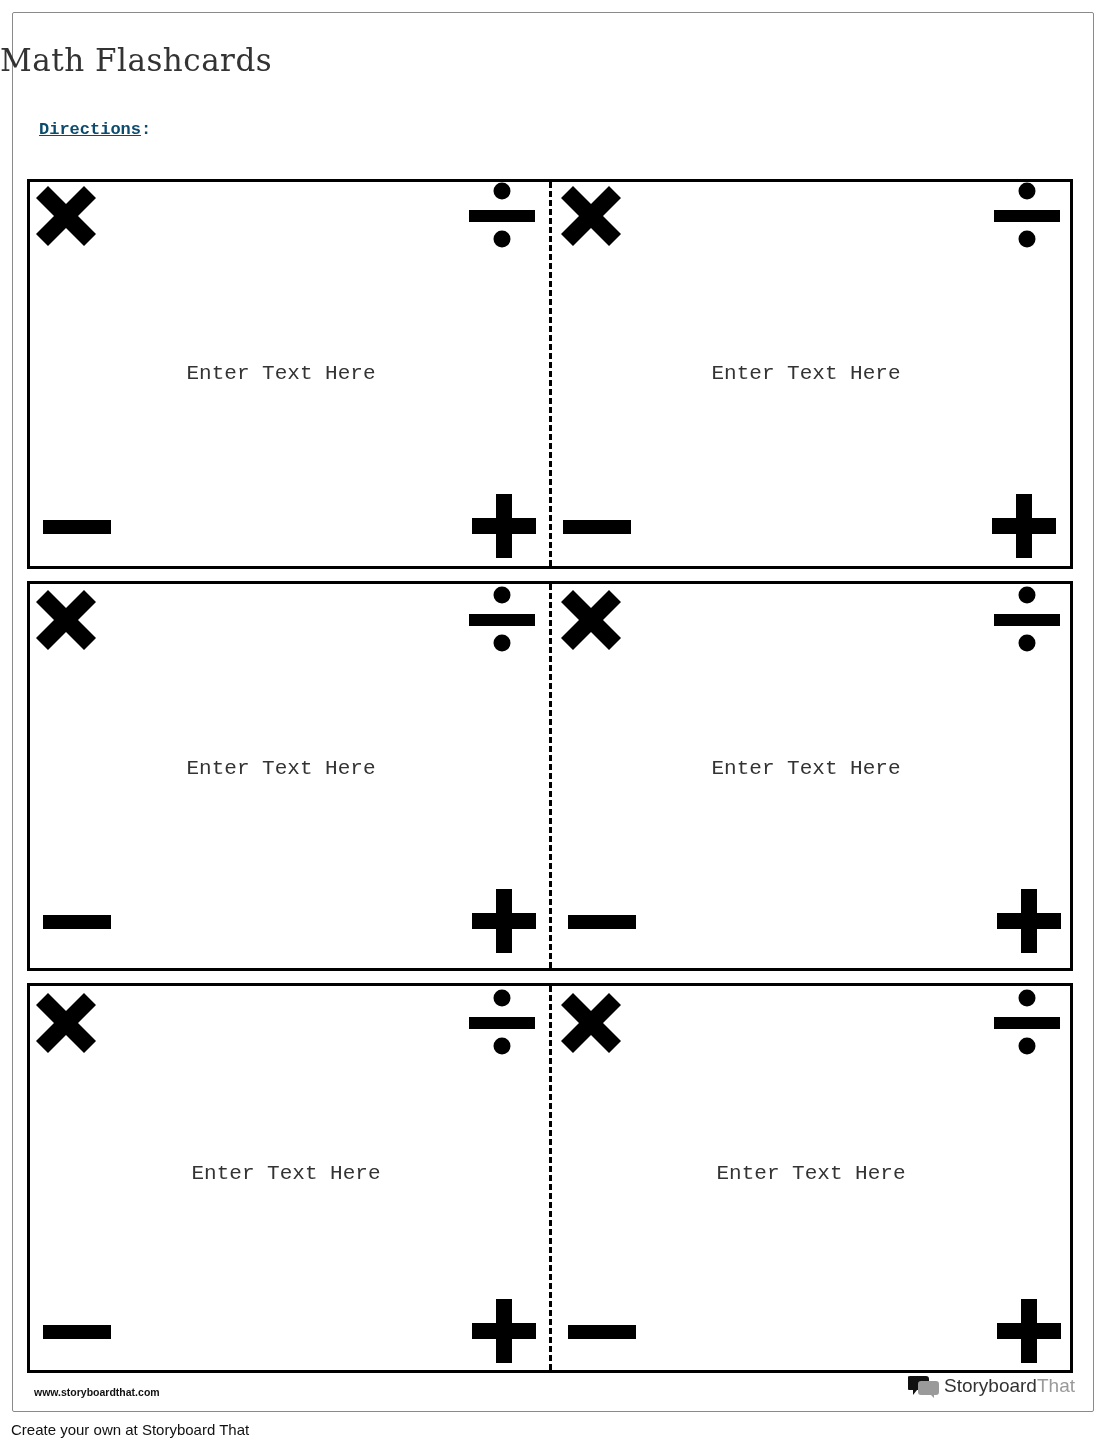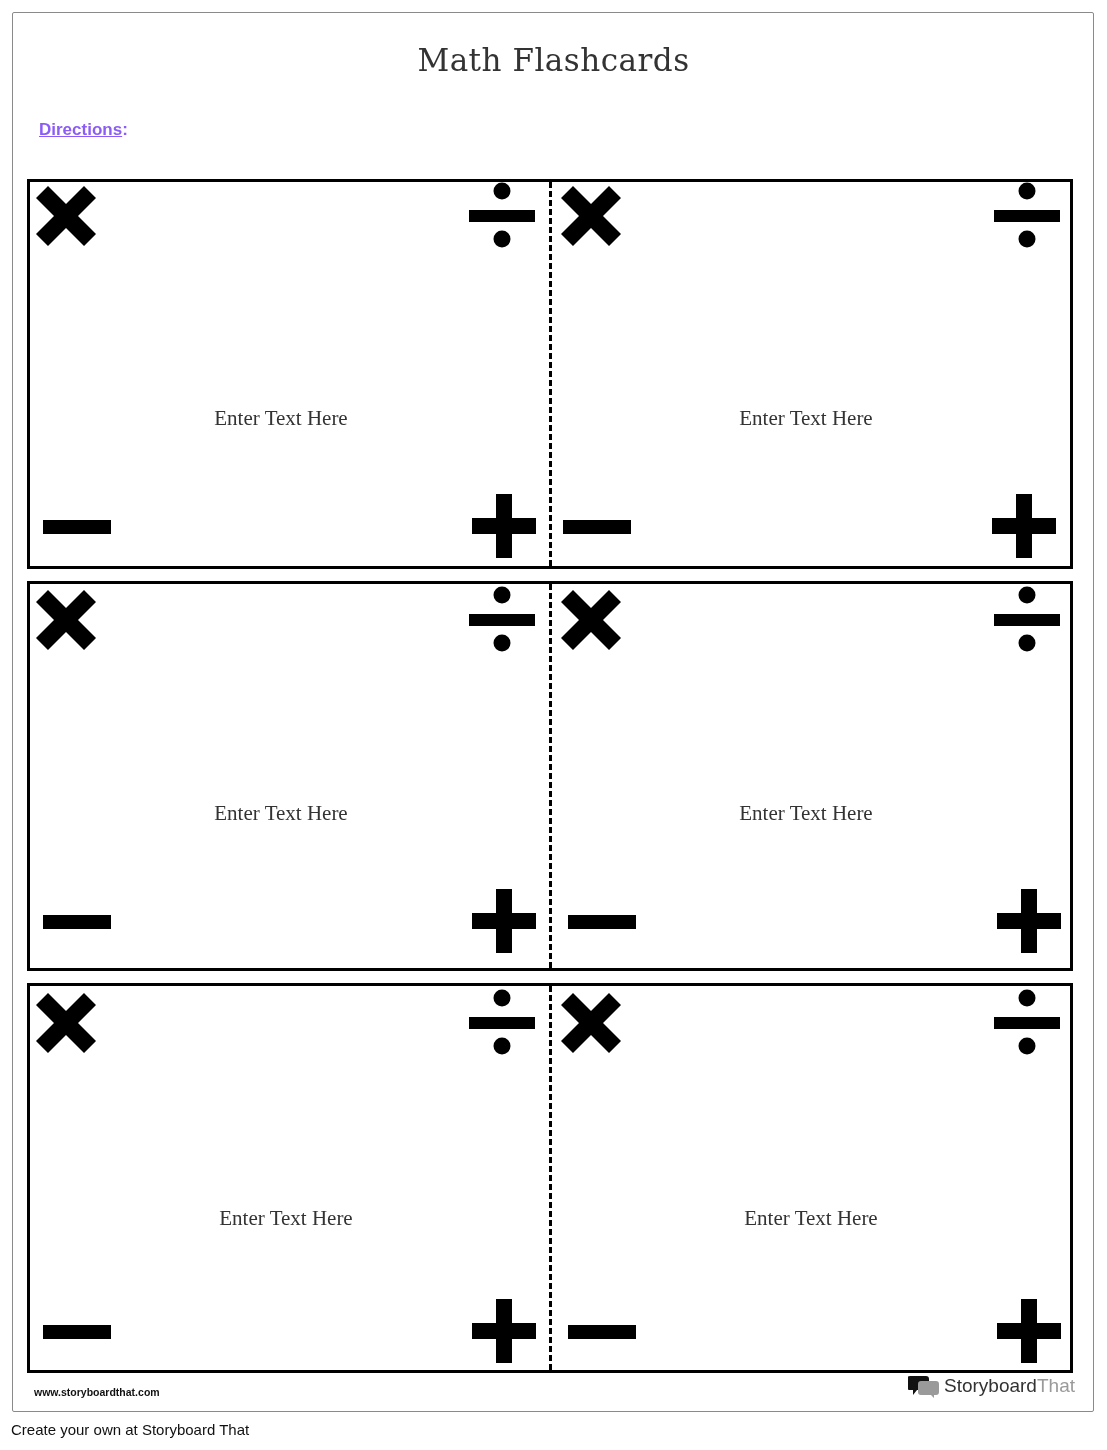--- a/index.html
+++ b/index.html
@@ -1,23 +1,23 @@
 <!DOCTYPE html>
 <html><head>
 <meta charset="utf-8">
 <style>
   html, body { margin:0; padding:0; background:#fff; }
   body { width:1107px; height:1450px; position:relative; font-family:"DejaVu Sans", sans-serif; overflow:hidden; }
   .page { position:absolute; left:12px; top:12px; width:1080px; height:1398px; border:1.5px solid #8a8a8a; border-radius:2px; background:#fff; }
-  .title { position:absolute; left:0; width:1107px; top:42px; text-align:center; font-family:"DejaVu Serif", serif; font-size:31px; color:#333; letter-spacing:0.5px; }
-  .directions { position:absolute; left:39px; top:120px; font-family:Liberation Sans, sans-serif; font-size:17px; font-weight:bold; color:#8b5cf6; }
+  .title { position:absolute; left:0; width:1107px; top:42px; text-align:left; font-family:"DejaVu Serif", serif; font-size:31px; color:#333; letter-spacing:0.5px; }
+  .directions { position:absolute; left:39px; top:120px; font-family:Liberation Mono, monospace; font-size:17px; font-weight:bold; color:#0c4a6e; }
   .directions .lbl { text-decoration:underline; }
   .row { position:absolute; left:27px; width:1040px; height:384px; border:3px solid #000; }
   .divider { position:absolute; left:519px; top:0; width:0; height:100%; border-left:3px dashed #000; }
-  .card-text { position:absolute; font-family:Liberation Serif, serif; font-size:21px; color:#333; text-align:center; width:300px;margin-top:44px; }
+  .card-text { position:absolute; font-family:Liberation Mono, monospace; font-size:21px; color:#333; text-align:center; width:300px; }
   .sym { position:absolute; }
   .times { width:60px; height:60px; }
   .div-sym { width:66px; height:70px; }
   .minus { width:68px; height:14px; background:#000; }
   .plus { width:64px; height:64px; }
   .footer-url { position:absolute; left:34px; top:1386px; font-family:"Liberation Sans", sans-serif; font-size:10.5px; font-weight:bold; color:#111; }
   .logo { position:absolute; left:908px; top:1374px; display:flex; align-items:center; gap:4px;text-align:center; }
   .logo-text { font-family:"Liberation Sans", sans-serif; font-size:19px; color:#333; }
   .logo-text .that { color:#9a9a9a; }
   .cta { position:absolute; left:11px; top:1421px; font-family:Liberation Sans, sans-serif; font-size:15px; color:#111; }

